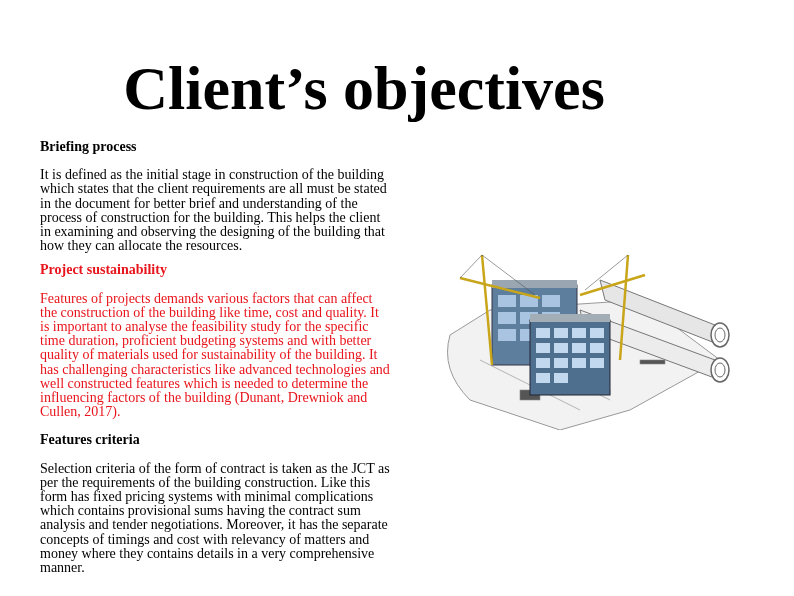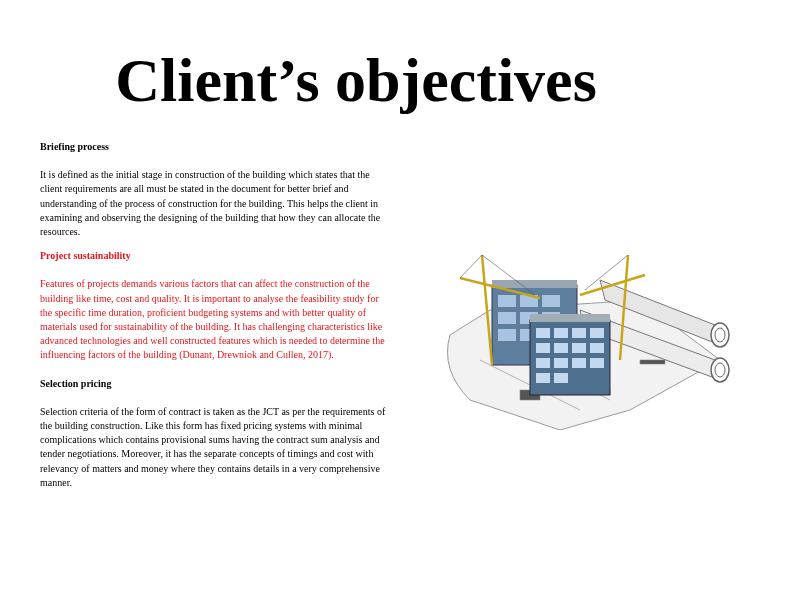--- a/index.html
+++ b/index.html
@@ -1,18 +1,18 @@
 <!DOCTYPE html>
 <html><head>
   <meta charset="utf-8">
   <style>
     html, body { margin: 0; padding: 0; background: #ffffff; }
     body { width: 794px; height: 596px; position: relative; overflow: hidden; font-family: "Liberation Serif", serif; color: #000; }
-    .title { position: absolute; left: 0; top: 40px; width: 712px; text-align: center; font-size: 62px; font-weight: bold; line-height: 80px; margin: 0; }
-    .content { position: absolute; left: 40px; top: 140px; width: 350px; font-size: 10px; line-height: 14.2px; }
+    .title { position: absolute; left: 0; top: 40px; width: 712px; text-align: center; font-size: 62px; font-weight: bold; line-height: 80px; margin: 8px; }
+    .content { position: absolute; left: 40px; top: 140px; width: 350px; font-size: 14px; line-height: 14.2px; }
     .content p { margin: 0; }
     .heading { font-weight: bold; }
     .gap { height: 14px; }
     .gap-sm { height: 10px; }
     .red { color: #e8141b; }
     .image { position: absolute; left: 430px; top: 240px; width: 305px; height: 190px; }
   </style>
 </head>
 <body>
 
@@ -20,21 +20,21 @@
 
 <div class="content">
   <p class="heading">Briefing process</p>
   <div class="gap"></div>
   <p>It is defined as the initial stage in construction of the building which states that the client requirements are all must be stated in the document for better brief and understanding of the process of construction for the building. This helps the client in examining and observing the designing of the building that how they can allocate the resources.</p>
   <div class="gap-sm"></div>
   <p class="heading red">Project sustainability</p>
   <div class="gap"></div>
   <p class="red">Features of projects demands various factors that can affect the construction of the building like time, cost and quality. It is important to analyse the feasibility study for the specific time duration, proficient budgeting systems and with better quality of materials used for sustainability of the building. It has challenging characteristics like advanced technologies and well constructed features which is needed to determine the influencing factors of the building (Dunant, Drewniok and Cullen, 2017).</p>
   <div class="gap"></div>
-  <p class="heading">Selection pricing</p>
+  <p class="heading">Features criteria</p>
   <div class="gap"></div>
   <p>Selection criteria of the form of contract is taken as the JCT as per the requirements of the building construction. Like this form has fixed pricing systems with minimal complications which contains provisional sums having the contract sum analysis and tender negotiations. Moreover, it has the separate concepts of timings and cost with relevancy of matters and money where they contains details in a very comprehensive manner.</p>
 </div>
 
 <div class="image">
   <svg width="305" height="190" viewBox="0 0 305 190">
 
     <path d="M20,95 Q10,130 40,160 L130,190 L200,170 L290,120 L210,60 L60,70 Z" fill="#f2f2f2" stroke="#999" stroke-width="1"></path>
     <g stroke="#888" stroke-width="0.6" fill="none">
       <line x1="50" y1="120" x2="150" y2="170"></line>

